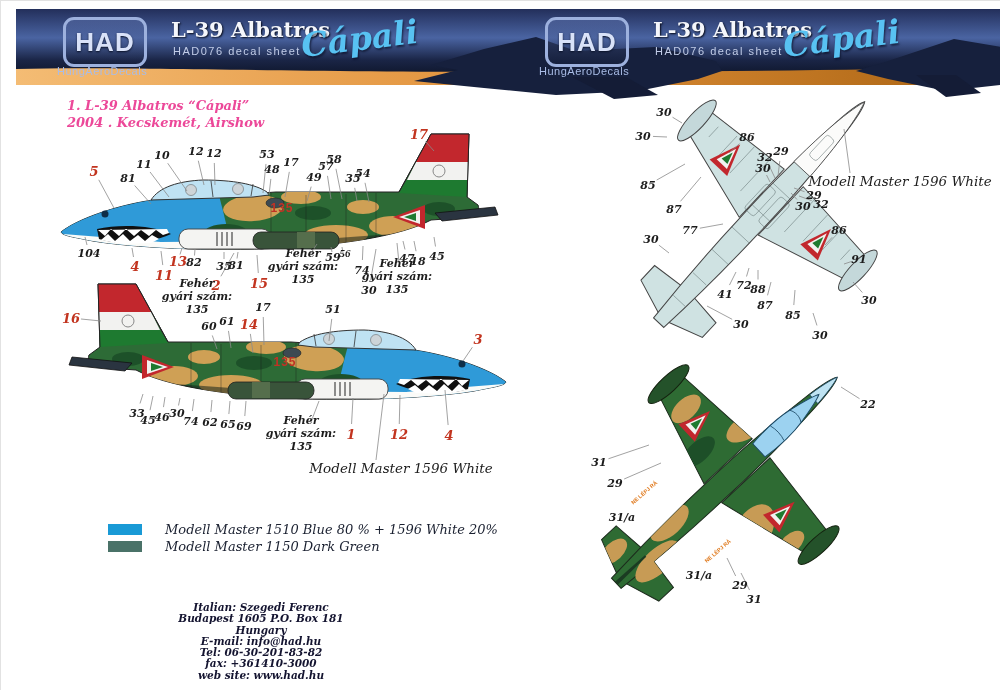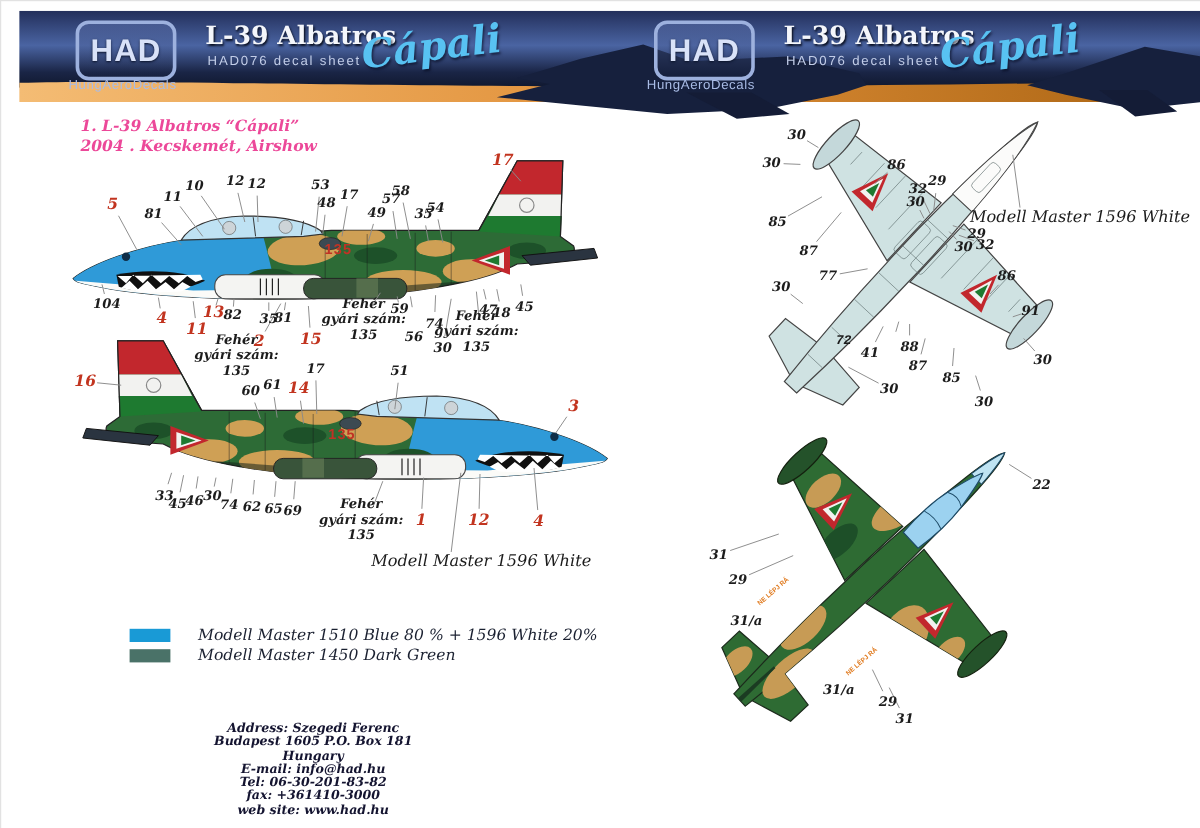--- a/index.html
+++ b/index.html
@@ -311,26 +311,26 @@
       <line x1="849" y1="172" x2="843" y2="128" stroke="#8a8a8a" stroke-width="0.8"></line>
     </svg>
 
   <div id="legend">
     <div class="legend-row">
       <span class="swatch" style="background: rgb(25, 154, 214);"></span>
       <span class="legend-label">Modell Master 1510 Blue 80 % + 1596 White 20%</span>
     </div>
     <div class="legend-row">
       <span class="swatch" style="background: rgb(74, 114, 104);"></span>
-      <span class="legend-label">Modell Master 1450 Dark Green</span>
+      <span class="legend-label">Modell Master 1150 Dark Green</span>
     </div>
   </div>
 
   <div id="address">
-    <div>Address: Szegedi Ferenc</div>
+    <div>Italian: Szegedi Ferenc</div>
     <div>Budapest 1605 P.O. Box 181 Hungary</div>
     <div>E-mail: info@had.hu</div>
     <div>Tel: 06-30-201-83-82</div>
     <div>fax: +361410-3000</div>
     <div>web site: www.had.hu</div>
   </div>
 
 <span class="callout red" style="left: 93px; top: 170px;">5</span>
     <span class="callout" style="left: 127px; top: 177px;">81</span>
     <span class="callout" style="left: 143px; top: 163px;">11</span>
@@ -349,21 +349,21 @@
     <span class="callout" style="left: 88px; top: 252px;">104</span>
     <span class="callout red" style="left: 134px; top: 265px;">4</span>
     <span class="callout red" style="left: 163px; top: 274px;">11</span>
     <span class="callout red" style="left: 177px; top: 260px;">13</span>
     <span class="callout" style="left: 193px; top: 261px;">82</span>
     <span class="callout red" style="left: 215px; top: 284px;">2</span>
     <span class="callout" style="left: 223px; top: 265px;">35</span>
     <span class="callout" style="left: 235px; top: 264px;">81</span>
     <span class="callout red" style="left: 258px; top: 282px;">15</span>
     <span class="callout" style="left: 332px; top: 256px;">59</span>
-    <span class="callout" style="left: 344px; top: 280px;">56</span>
+    <span class="callout" style="left: 344px; top: 252px; font-family: Liberation Serif, serif;">56</span>
     <span class="callout" style="left: 361px; top: 269px;">74</span>
     <span class="callout" style="left: 368px; top: 289px;">30</span>
     <span class="callout" style="left: 406px; top: 257px;">47</span>
     <span class="callout" style="left: 417px; top: 260px;">18</span>
     <span class="callout" style="left: 436px; top: 255px;">45</span>
     <span class="callout red" style="left: 70px; top: 317px;">16</span>
     <span class="callout" style="left: 208px; top: 325px;">60</span>
     <span class="callout" style="left: 226px; top: 320px;">61</span>
     <span class="callout red" style="left: 248px; top: 323px;">14</span>
     <span class="callout" style="left: 262px; top: 306px;">17</span>
@@ -389,21 +389,21 @@
     <span class="callout" style="left: 647px; top: 184px;">85</span>
     <span class="callout" style="left: 673px; top: 208px;">87</span>
     <span class="callout" style="left: 813px; top: 194px;">29</span>
     <span class="callout" style="left: 802px; top: 205px;">30</span>
     <span class="callout" style="left: 820px; top: 203px;">32</span>
     <span class="callout" style="left: 689px; top: 229px;">77</span>
     <span class="callout" style="left: 650px; top: 238px;">30</span>
     <span class="callout" style="left: 838px; top: 229px;">86</span>
     <span class="callout" style="left: 858px; top: 258px;">91</span>
     <span class="callout" style="left: 724px; top: 293px;">41</span>
-    <span class="callout" style="left: 702px; top: 284px; font-family: Liberation Mono, monospace;">72</span>
+    <span class="callout" style="left: 743px; top: 284px;">72</span>
     <span class="callout" style="left: 757px; top: 288px;">88</span>
     <span class="callout" style="left: 764px; top: 304px;">87</span>
     <span class="callout" style="left: 792px; top: 314px;">85</span>
     <span class="callout" style="left: 868px; top: 299px;">30</span>
     <span class="callout" style="left: 740px; top: 323px;">30</span>
     <span class="callout" style="left: 819px; top: 334px;">30</span>
     <span class="callout" style="left: 867px; top: 403px;">22</span>
     <span class="callout" style="left: 598px; top: 461px;">31</span>
     <span class="callout" style="left: 614px; top: 482px;">29</span>
     <span class="callout" style="left: 621px; top: 516px;">31/a</span>

